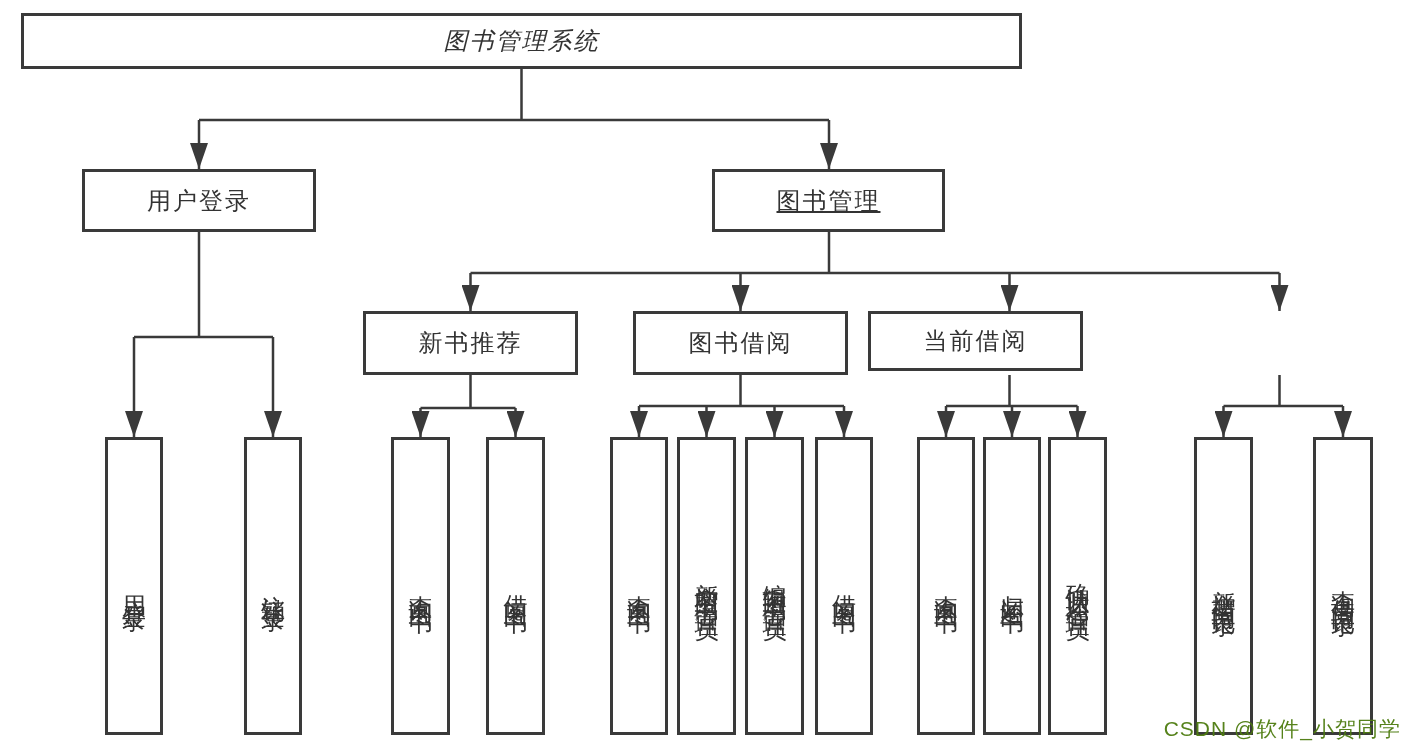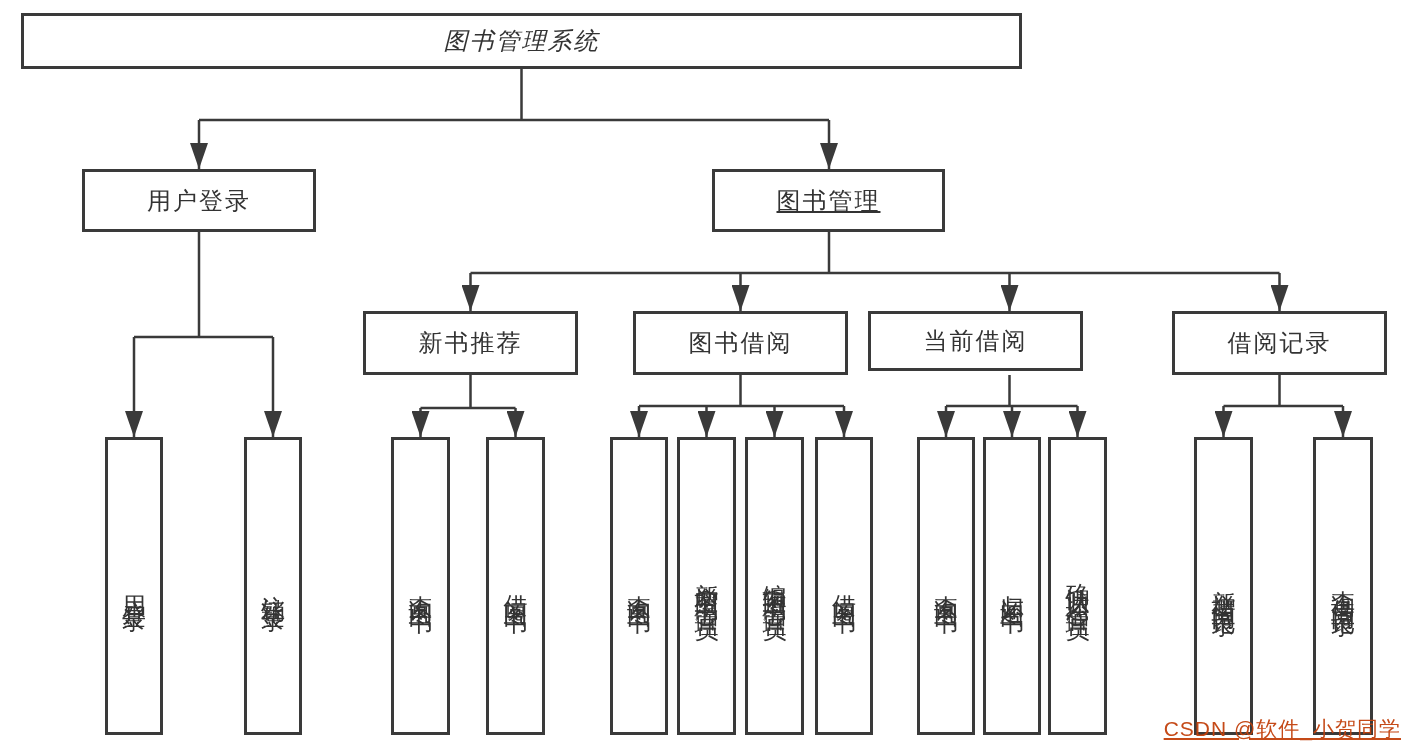--- a/index.html
+++ b/index.html
@@ -38,21 +38,21 @@
   .f7{left:745px;width:59px;}
   .f8{left:815px;width:58px;}
   .f9{left:917px;width:58px;}
   .f10{left:983px;width:58px;}
   .f11{left:1048px;width:59px;}
   .f12{left:1194px;width:59px;}
   .f13{left:1313px;width:60px;}
   svg.wires{position:absolute;left:0;top:0;width:1405px;height:747px;pointer-events:none;}
   .watermark{
     position:absolute;right:4px;bottom:4px;z-index:10;
-    font-size:21px;letter-spacing:1px;color:#c2410c;opacity:.95;white-space:nowrap;text-decoration:underline;
+    font-size:21px;letter-spacing:1px;color:#4d7c0f;opacity:.95;white-space:nowrap;
   }
 </style>
 </head>
 <body>
 
 <div class="canvas">
 
   <svg class="wires" viewBox="0 0 1405 747" xmlns="http://www.w3.org/2000/svg">
     <defs>
       <marker id="arr" viewBox="0 0 26 18" refX="26" refY="9" markerWidth="26" markerHeight="18" markerUnits="userSpaceOnUse" orient="auto">
@@ -97,21 +97,20 @@
   </svg>
 
   <div class="box h root">图书管理系统</div>
 
   <div class="box h l2a">用户登录</div>
   <div class="box h l2b">图书管理</div>
 
   <div class="box h l3a">新书推荐</div>
   <div class="box h l3b">图书借阅</div>
   <div class="box h l3c">当前借阅</div>
-  <div class="box h l3d">借阅记录</div>
 
   <div class="box v leaf f1">
     <span>用户登录</span>
   </div>
   <div class="box v leaf f2">
     <span>注销登录</span>
   </div>
   <div class="box v leaf f3">
     <span>查询图书</span>
   </div>

